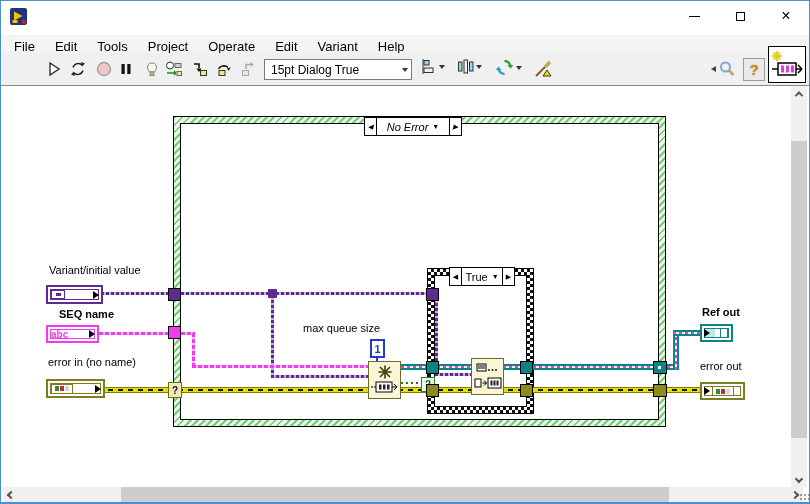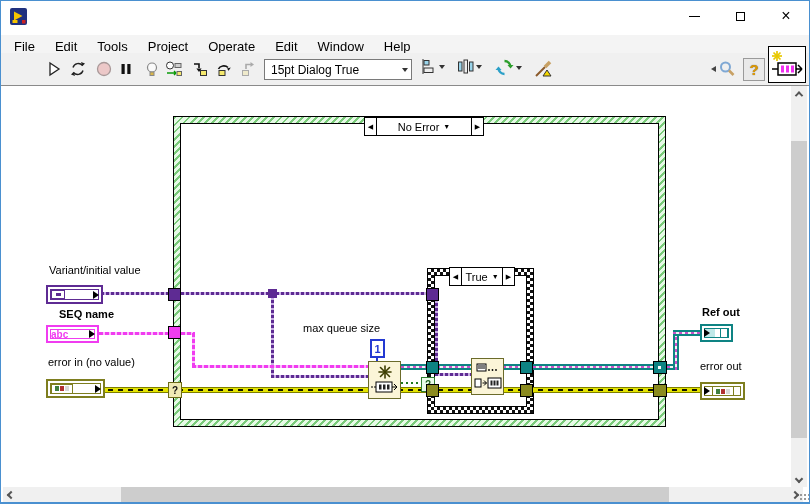--- a/index.html
+++ b/index.html
@@ -135,21 +135,21 @@
     </div>
   </div>
 
   <div class="menubar">
     <span class="menuitem">File</span>
     <span class="menuitem">Edit</span>
     <span class="menuitem">Tools</span>
     <span class="menuitem">Project</span>
     <span class="menuitem">Operate</span>
     <span class="menuitem">Edit</span>
-    <span class="menuitem">Window</span>
+    <span class="menuitem">Variant</span>
     <span class="menuitem">Help</span>
   </div>
 
   <div class="toolbar">
     <div class="tbtn" style="left:42px;">
       <svg width="18" height="18">
           <path d="M5 3 L14 9 L5 15 Z" fill="#fff" stroke="#222" stroke-width="1.3"></path>
         </svg>
     </div>
     <div class="tbtn" style="left:66px;">
@@ -273,21 +273,21 @@
           <path d="M26 20 h6 m0 0 l-4 -4 m4 4 l-4 4" stroke="#000" stroke-width="1.5" fill="none"></path>
         </svg>
     </div>
   </div>
 
   <div class="canvas">
 
     <div class="case-outer" style="left:172px;top:30px;width:493px;height:311px;">
       <div class="fill"></div>
     </div>
-    <div class="sel" style="left:363px;top:31px;width:120px;">
+    <div class="sel" style="left:363px;top:31px;width:98px;font-style:italic;">
       <span class="arr arrL">◀</span>
       <span class="txt">
           <span>No Error</span>
           <span class="dd">▼</span>
         </span>
       <span class="arr arrR">▶</span>
     </div>
 
     <div class="case-inner" style="left:426px;top:182px;width:107px;height:146px;">
       <div class="fill"></div>
@@ -383,21 +383,21 @@
     </div>
 
     <span class="lbl" style="left:58px;top:222px;font-weight:bold;">SEQ name</span>
     <div class="term t-str" style="left:45px;top:239px;width:53px;height:18px;">
       <div class="inner">
           <span>abc</span>
         </div>
       <span class="outarrow"></span>
     </div>
 
-    <span class="lbl" style="left:47px;top:270px;">error in (no value)</span>
+    <span class="lbl" style="left:47px;top:270px;">error in (no name)</span>
     <div class="term t-err" style="left:45px;top:293px;width:59px;height:19px;">
       <div class="inner">
           <span class="cluster">
             <i style="background:#3E7E3E;"></i>
             <i style="background:#B03030;"></i>
             <i style="background:#D8D8D8;"></i>
           </span>
         </div>
       <span class="outarrow"></span>
     </div>

